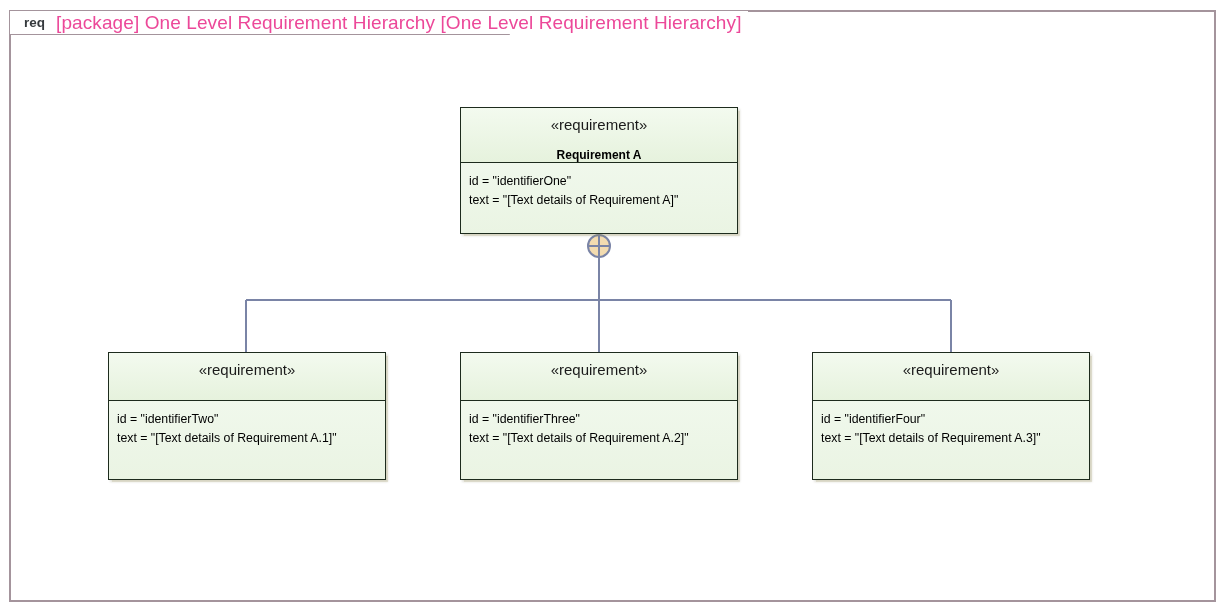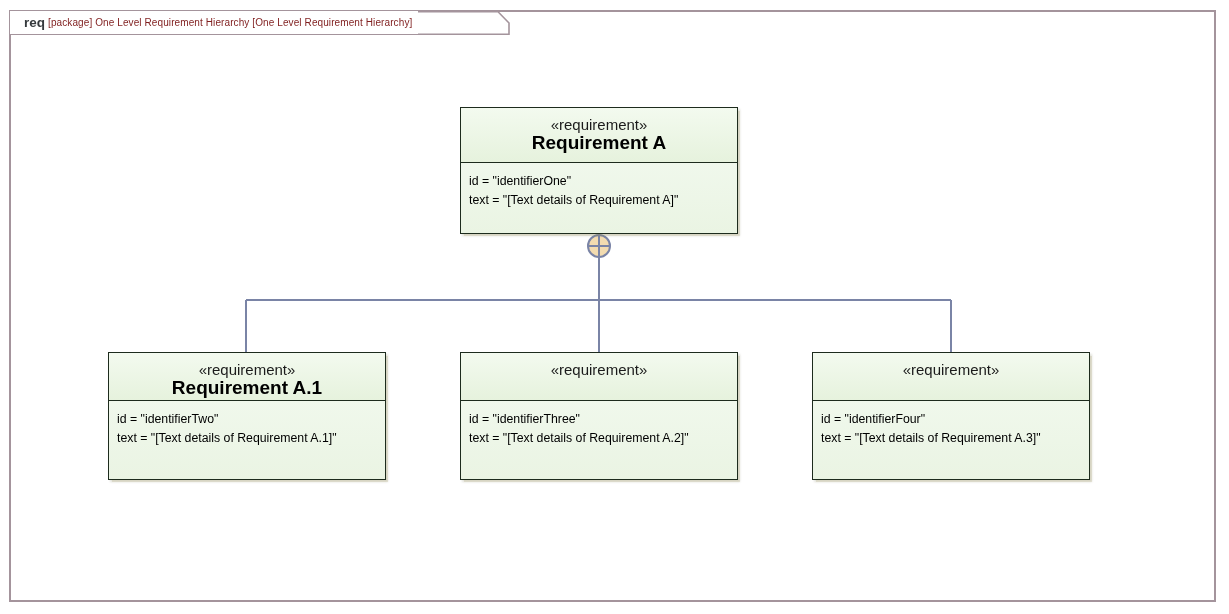--- a/index.html
+++ b/index.html
@@ -54,24 +54,25 @@
   #tab-shape {
     position: absolute;
     left: 10px;
     top: 11px;
     width: 500px;
     height: 24px;
     z-index: 3;
     pointer-events: none;
   }
   .tab-title {
-    font-size: 10px;
-    color: #7f1d1d;
+    font-size: 19px;
+    color: #ec4899;
     white-space: nowrap;
     letter-spacing: 0.1px;
+    margin-left: 8px;
   }
   .tab-kind {
     font-size: 13.5px;
     font-weight: bold;
     color: #35393d;
     margin-right: 3px;
   }
 
   
   #connectors {
@@ -101,25 +102,25 @@
     text-align: center;
     padding-top: 9px;
     padding-bottom: 8px;
   }
   .stereo {
     font-size: 15px;
     color: #1b1b1b;
     line-height: 16px;
   }
   .req-name {
-    font-size: 19px;
+    font-size: 12px;
     font-weight: bold;
     color: #000000;
     line-height: 17px;
-    margin-top: 1px;
+    margin-top: 14px;
   }
   .req-body {
     box-sizing: border-box;
     background: linear-gradient(to bottom, #f0f8ec 0%, #eaf4e3 100%);
     padding: 9px 0 0 8px;
   }
   .prop-line {
     font-size: 12.3px;
     color: #000000;
     line-height: 19px;
@@ -183,21 +184,20 @@
   </div>
   <div class="req-body">
     <div class="prop-line">id = "identifierOne"</div>
     <div class="prop-line">text = "[Text details of Requirement A]"</div>
   </div>
 </div>
 
 <div class="req-block" id="req-a1">
   <div class="req-head">
     <div class="stereo">«requirement»</div>
-    <div class="req-name">Requirement A.1</div>
   </div>
   <div class="req-body">
     <div class="prop-line">id = "identifierTwo"</div>
     <div class="prop-line">text = "[Text details of Requirement A.1]"</div>
   </div>
 </div>
 
 <div class="req-block" id="req-a2">
   <div class="req-head">
     <div class="stereo">«requirement»</div>

